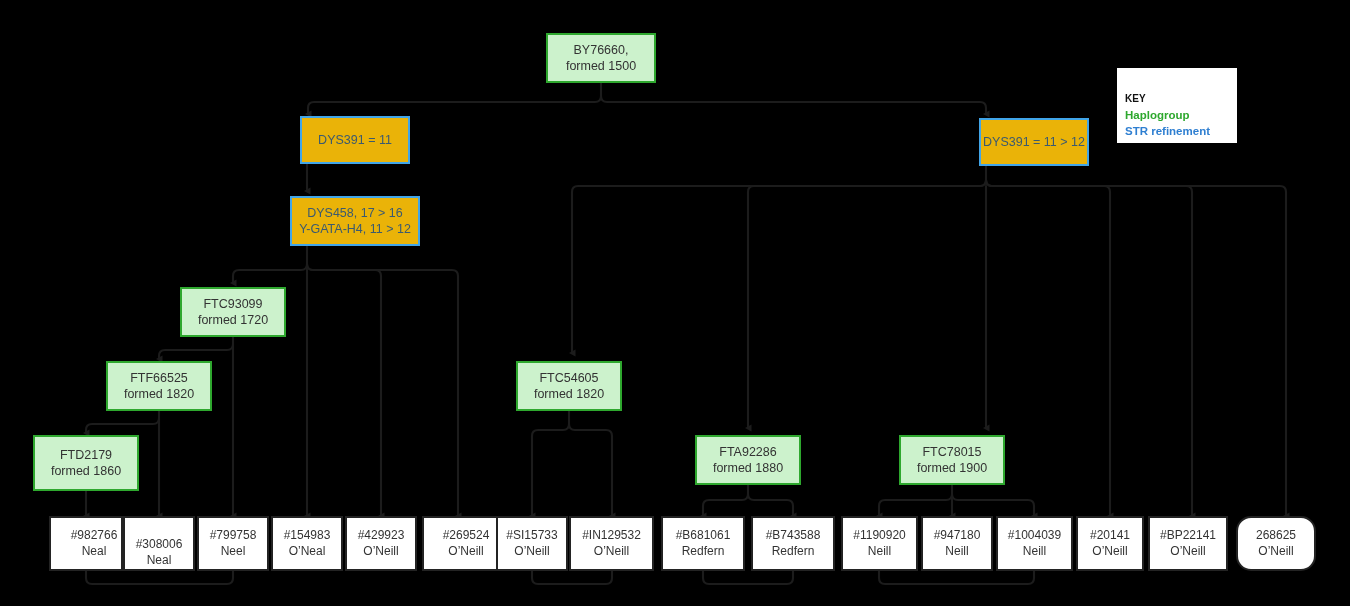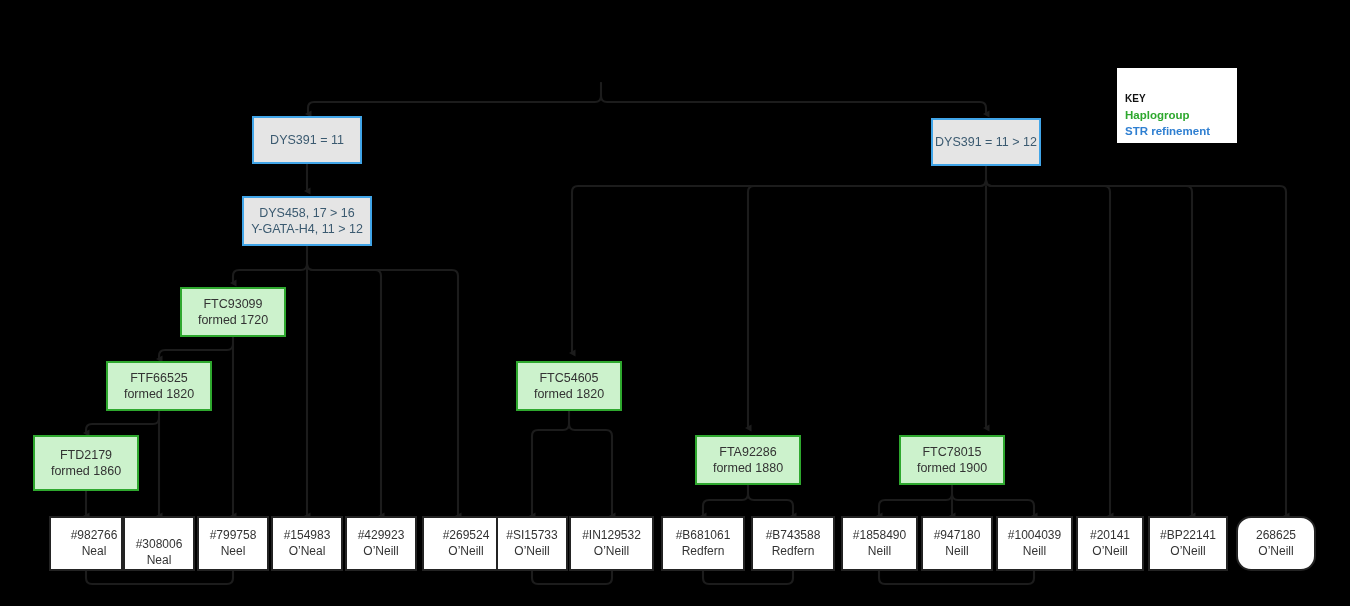--- a/index.html
+++ b/index.html
@@ -3,21 +3,21 @@
 <meta charset="utf-8">
 <style>
   html,body{margin:0;padding:0;background:#000;}
   #stage{position:relative;width:1350px;height:606px;background:#000;overflow:hidden;
          font-family:"Liberation Sans","DejaVu Sans",sans-serif;}
   svg.links{position:absolute;left:0;top:0;width:1350px;height:606px;pointer-events:none;}
   .node{position:absolute;box-sizing:border-box;display:flex;flex-direction:column;
         align-items:center;justify-content:center;text-align:center;line-height:1.32;}
   .node .ln{display:block;white-space:nowrap;}
   .n-hap{background:#ccf2cc;border:2px solid #2ea82e;color:#333;font-size:12.5px;}
-  .n-str{background:#e5e5e5;border:2px solid #41a5e8;color:#3b5a70;font-size:12.5px;}
+  .n-str{background:#eab308;border:2px solid #41a5e8;color:#3b5a70;font-size:12.5px;margin-left:48px;}
   .n-leaf{background:#ffffff;border:2px solid #232323;color:#333;font-size:12px;}
   #key{position:absolute;left:1117px;top:68px;width:120px;height:75px;background:#fff;
        box-sizing:border-box;padding:24px 8px;}
   #key .k-title{font-size:10px;font-weight:bold;color:#111;line-height:1.45;}
   #key .k-hap{font-size:11.5px;font-weight:bold;color:#2ea82e;line-height:1.45;}
   #key .k-str{font-size:11.5px;font-weight:bold;color:#2f7fd1;line-height:1.45;}
 </style>
 </head>
 <body>
 
@@ -66,20 +66,24 @@
       <path d="M952,485 L952,516" marker-end="url(#ah)"></path>
       <path d="M952,485 L952,494 Q952,500 958,500 L1028,500 Q1034,500 1034,506 L1034,516" marker-end="url(#ah)"></path>
 
       <path d="M86,571 L86,578 Q86,584 92,584 L227,584 Q233,584 233,578 L233,571"></path>
       <path d="M532,571 L532,578 Q532,584 538,584 L606,584 Q612,584 612,578 L612,571"></path>
       <path d="M703,571 L703,578 Q703,584 709,584 L787,584 Q793,584 793,578 L793,571"></path>
       <path d="M879,571 L879,578 Q879,584 885,584 L1028,584 Q1034,584 1034,578 L1034,571"></path>
     </g>
   </svg>
 
+  <div class="node n-hap" style="left:546px;top:33px;width:110px;height:50px;">
+    <span class="ln">BY76660,</span>
+    <span class="ln">formed 1500</span>
+  </div>
 
   <div class="node n-str" style="left:252px;top:116px;width:110px;height:48px;">
     <span class="ln">DYS391 = 11</span>
   </div>
 
   <div class="node n-str" style="left:931px;top:118px;width:110px;height:48px;">
     <span class="ln">DYS391 = 11 &gt; 12</span>
   </div>
 
   <div class="node n-str" style="left:242px;top:196px;width:130px;height:50px;">
@@ -151,21 +155,21 @@
   </div>
   <div class="node n-leaf" style="left:661px;top:516px;width:84px;height:55px;">
     <span class="ln">#B681061</span>
     <span class="ln">Redfern</span>
   </div>
   <div class="node n-leaf" style="left:751px;top:516px;width:84px;height:55px;">
     <span class="ln">#B743588</span>
     <span class="ln">Redfern</span>
   </div>
   <div class="node n-leaf" style="left:841px;top:516px;width:77px;height:55px;">
-    <span class="ln">#1858490</span>
+    <span class="ln">#1190920</span>
     <span class="ln">Neill</span>
   </div>
   <div class="node n-leaf" style="left:921px;top:516px;width:72px;height:55px;">
     <span class="ln">#947180</span>
     <span class="ln">Neill</span>
   </div>
   <div class="node n-leaf" style="left:996px;top:516px;width:77px;height:55px;">
     <span class="ln">#1004039</span>
     <span class="ln">Neill</span>
   </div>

